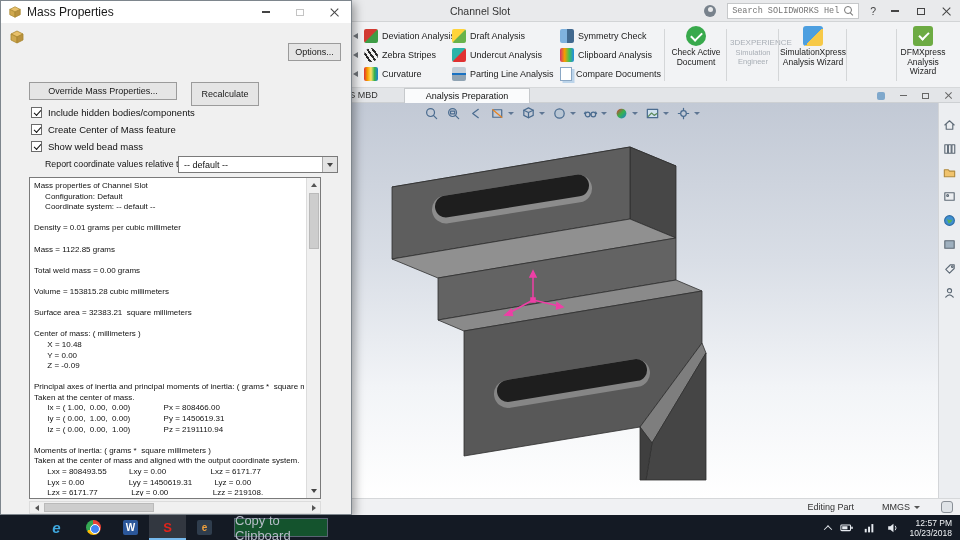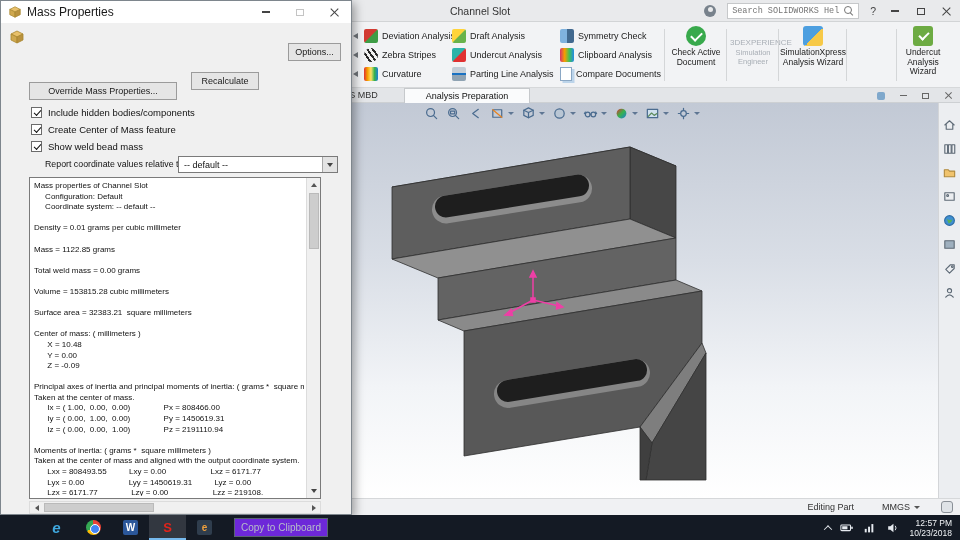--- a/index.html
+++ b/index.html
@@ -88,21 +88,21 @@
 .dlg-title-text{position:absolute;left:26px;top:0;line-height:22px;font-size:12px;color:#1a1a1a}
 .dlg-ic{position:absolute;left:7px;top:4px;width:14px;height:14px}
 .dlg-ctrls{position:absolute;right:0;top:0;display:flex}
 .dlg-btnbox{width:34px;height:22px;display:flex;align-items:center;justify-content:center}
 .ic-max.disabled{border-color:#c4c4c4}
 .partic{position:absolute;left:8px;top:28px;width:16px;height:16px}
 .filebox{position:absolute;left:28px;top:25px;width:257px;height:46px;background:#d8ecfa;border:1px solid #66a9da;font-size:9.5px;color:#111;padding:3px 5px}
 .btn{position:absolute;background:#e5e5e5;border:1px solid #9b9b9b;font-size:9px;color:#1a1a1a;display:flex;align-items:center;justify-content:center}
 #btn-options{left:287px;top:42px;width:53px;height:18px}
 #btn-override{left:28px;top:81px;width:148px;height:18px}
-#btn-recalc{left:190px;top:71px;width:68px;height:18px}
+#btn-recalc{left:190px;top:81px;width:68px;height:24px}
 .cbrow{position:absolute;left:30px;display:flex;align-items:center;gap:6px;font-size:9.5px;color:#111;height:13px}
 .cbbox{width:11px;height:11px;background:#fff;border:1px solid #6b6b6b;position:relative;flex:0 0 auto}
 .cbbox::after{content:"";position:absolute;left:1.8px;top:2.2px;width:6px;height: 3px;border-left:1.5px solid #111;border-bottom:1.5px solid #111;transform:rotate(-47deg)}
 .report-label{position:absolute;left:44px;top:158px;font-size:8.8px;color:#111}
 .combo{position:absolute;left:177px;top:155px;width:160px;height:17px;background:#fff;border:1px solid #7a7a7a;font-size:9px;color:#111;display:flex;align-items:center;padding-left:5px}
 .combo-btn{position:absolute;right:0;top:0;width:15px;height:15px;background:#e3e3e3;border-left:1px solid #a8a8a8;display:flex;align-items:center;justify-content:center}
 .tri-down{width:0;height:0;border-left:3.5px solid transparent;border-right:3.5px solid transparent;border-top:4px solid #444}
 .tri-up{width:0;height:0;border-left:3.5px solid transparent;border-right:3.5px solid transparent;border-bottom:4px solid #555}
 .tri-left{width:0;height:0;border-top:3.5px solid transparent;border-bottom:3.5px solid transparent;border-right:4px solid #555}
 .tri-right{width:0;height:0;border-top:3.5px solid transparent;border-bottom:3.5px solid transparent;border-left:4px solid #555}
@@ -119,21 +119,21 @@
 .taskbar{position:absolute;left:0;top:515px;width:960px;height:25px;background:#141a24;z-index:60;display:flex;align-items:center}
 .tb-apps{display:flex;margin-left:38px}
 .tb-app{width:37px;height:25px;display:flex;align-items:center;justify-content:center;position:relative}
 .tb-app.active{background:rgba(255,255,255,.13);box-shadow:inset 0 -2px 0 #76b9ed}
 .g-edge{font-size:15px;font-weight:bold;color:#3fa9e0;font-style:italic}
 .chrome{width:15px;height:15px;border-radius:50%;background:conic-gradient(#ea4335 0 120deg,#fbbc05 120deg 240deg,#34a853 240deg 360deg);position:relative}
 .chrome::after{content:"";position:absolute;left:3.5px;top:3.5px;width:8px;height:8px;border-radius:50%;background:#4285f4;border:1.6px solid #fff}
 .g-word{width:15px;height:15px;background:#2b579a;color:#fff;font-size:10px;font-weight:bold;display:flex;align-items:center;justify-content:center;border-radius:2px}
 .g-sw{color:#e2231a;font-weight:bold;font-size:13px}
 .g-edraw{width:15px;height:15px;background:#2f3d4d;color:#f0a03c;font-size:10px;font-weight:bold;display:flex;align-items:center;justify-content:center;border-radius:2px}
-.ghost-btn{position:absolute;left:234px;top:3px;width:94px;height:19px;background:#6d28d9;border:1px solid #5a6374;color:#b6bdc8;font-size:10px;display:flex;align-items:center;justify-content:center}
+.ghost-btn{position:absolute;left:234px;top:3px;width:94px;height:19px;background:#14532d;border:1px solid #5a6374;color:#b6bdc8;font-size:13px;display:flex;align-items:center;justify-content:center}
 .tray{margin-left:auto;display:flex;align-items:center;gap:9px;padding-right:8px;height:100%}
 .chev{width:6px;height:6px;border-left:1.5px solid #dfe3e8;border-top:1.5px solid #dfe3e8;transform:rotate(45deg) translate(1px,1px)}
 .tray svg{width:14px;height:14px}
 .clock{display:flex;flex-direction:column;justify-content:center;text-align:right;color:#f0f3f6;font-size:8.5px;line-height:10px}
 </style>
 </head>
 <body>
 
 <div class="titlebar">
   <div class="tb-title">Channel Slot</div>
@@ -217,21 +217,21 @@
   </div>
   <span class="rb-sep" style="left:778px"></span>
   <div class="rb-big" style="left:782px;width:62px">
     <span class="big-ic big-simx"></span>
     <span>SimulationXpress Analysis Wizard</span>
   </div>
   <span class="rb-sep" style="left:846px"></span>
   <span class="rb-sep" style="left:896px"></span>
   <div class="rb-big" style="left:899px;width:48px">
     <span class="big-ic big-dfmx"></span>
-    <span>Undercut Analysis Wizard</span>
+    <span>DFMXpress Analysis Wizard</span>
   </div>
 </div>
 
 <div class="tabrow">
   <div class="tab" style="left:270px;width:132px">SOLIDWORKS MBD</div>
   <div class="tab active" style="left:404px;width:126px">Analysis Preparation</div>
   <div class="doc-ctrls">
     <span class="mini-app"></span>
     <span class="mini-bar"></span>
     <span class="mini-box"></span>

